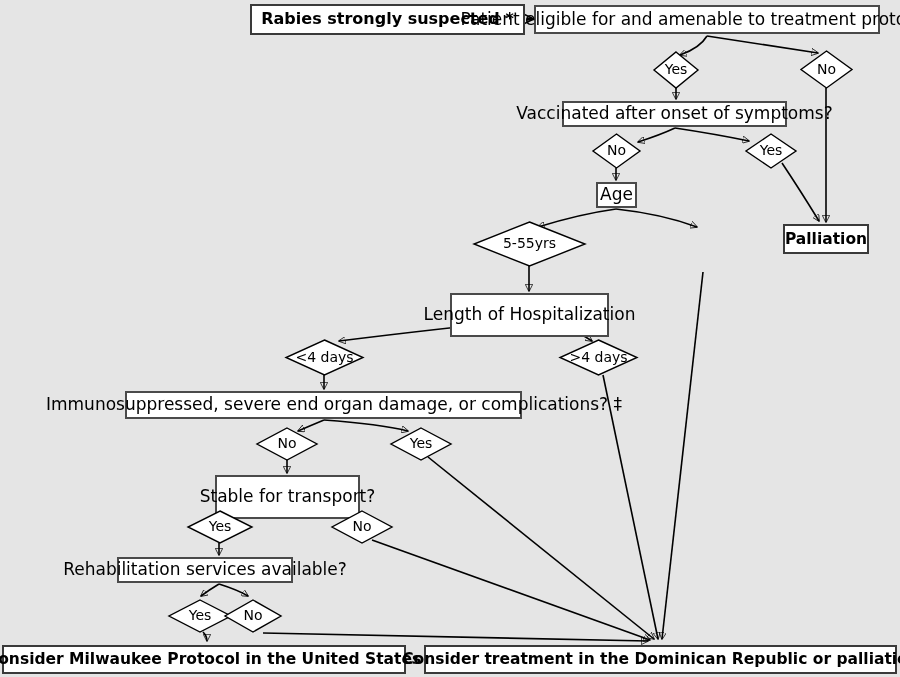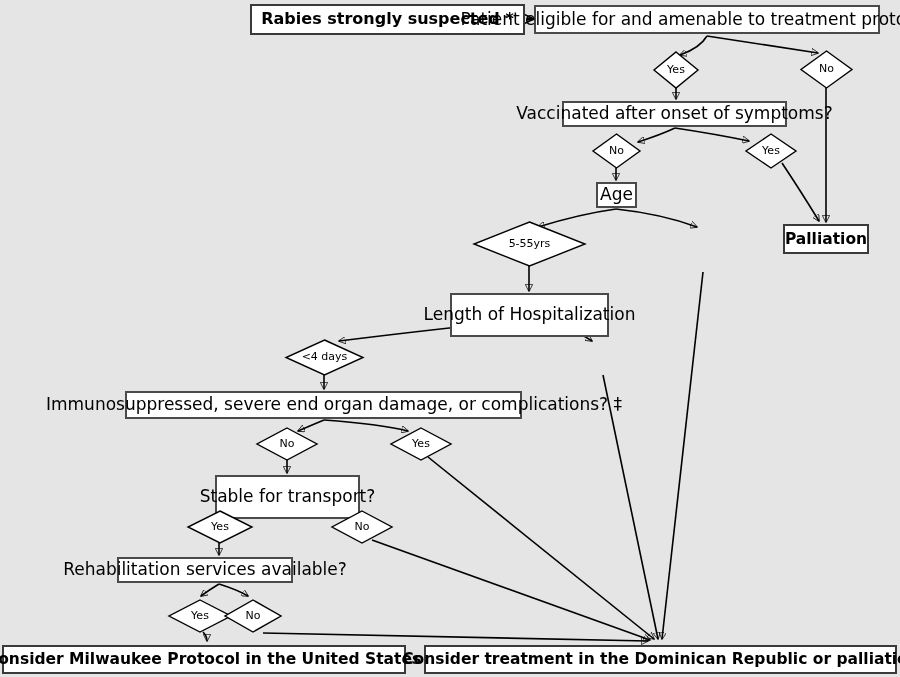--- a/index.html
+++ b/index.html
@@ -74,21 +74,21 @@
   .diamond-label {
     position: absolute;
     left: 0;
     top: 0;
     width: 100%;
     height: 100%;
     display: flex;
     flex-direction: column;
     align-items: center;
     justify-content: center;
-    font-size: 11px;
+    font-size: 14px;
     line-height: 1.12;
     color: #000000;
     white-space: nowrap;
   }
   .diamond-label .l2 {
     margin-top: 1px;
   }
 </style>
 </head>
 <body>
@@ -215,20 +215,26 @@
   </div>
 
 
   <div class="diamond-wrap" style="left:285px; top:339px; width:79px; height:37px;">
     <svg width="79" height="37" viewBox="0 0 79 37">
         <polygon points="39.5,1 78,18.5 39.5,36 1,18.5"></polygon>
       </svg>
     <div class="diamond-label">&lt;4 days</div>
   </div>
 
+  <div class="diamond-wrap" style="left:559px; top:339px; width:79px; height:37px;">
+    <svg width="79" height="37" viewBox="0 0 79 37">
+        <polygon points="39.5,1 78,18.5 39.5,36 1,18.5"></polygon>
+      </svg>
+    <div class="diamond-label">&gt;4 days</div>
+  </div>
 
   <div class="diamond-wrap" style="left:256px; top:427px; width:62px; height:34px;">
     <svg width="62" height="34" viewBox="0 0 62 34">
         <polygon points="31,1 61,17 31,33 1,17"></polygon>
       </svg>
     <div class="diamond-label">No</div>
   </div>
 
   <div class="diamond-wrap" style="left:390px; top:427px; width:62px; height:34px;">
     <svg width="62" height="34" viewBox="0 0 62 34">

